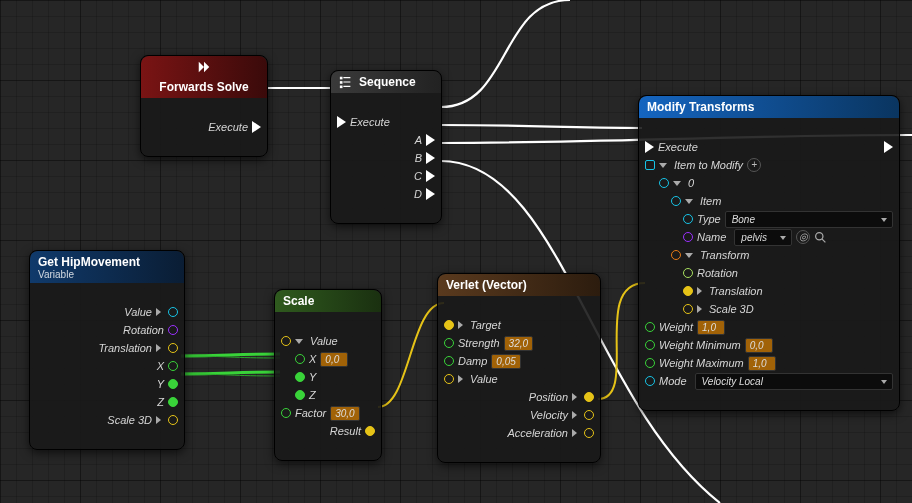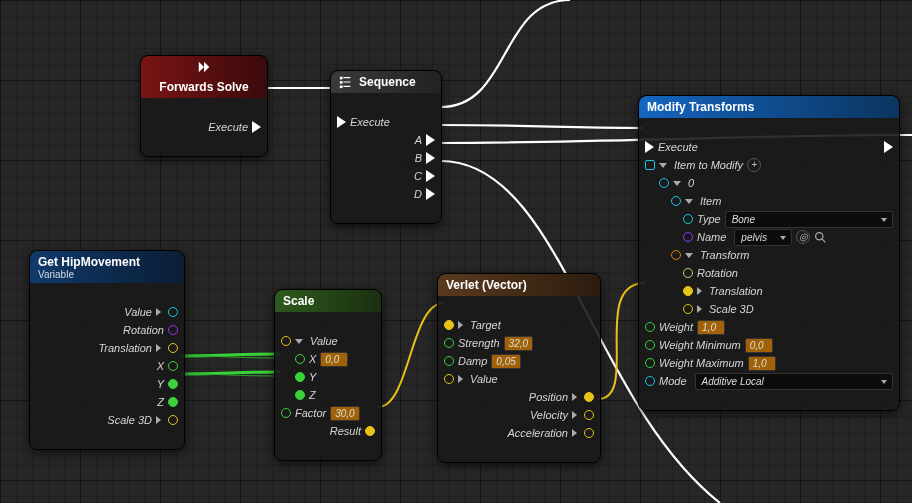--- a/index.html
+++ b/index.html
@@ -355,16 +355,16 @@
         <span class="valbox">0,0</span>
       </div>
     <div class="row">
         <span class="pin green"></span>
         <span class="label">Weight Maximum</span>
         <span class="valbox">1,0</span>
       </div>
     <div class="row">
         <span class="pin cyan"></span>
         <span class="label">Mode</span>
-        <span class="dropdown" style="flex:1;margin-left:4px;">Additive Local</span>
+        <span class="dropdown" style="flex:1;margin-left:4px;">Velocity Local</span>
       </div>
   </div>
 </div>
 
 </body></html>

